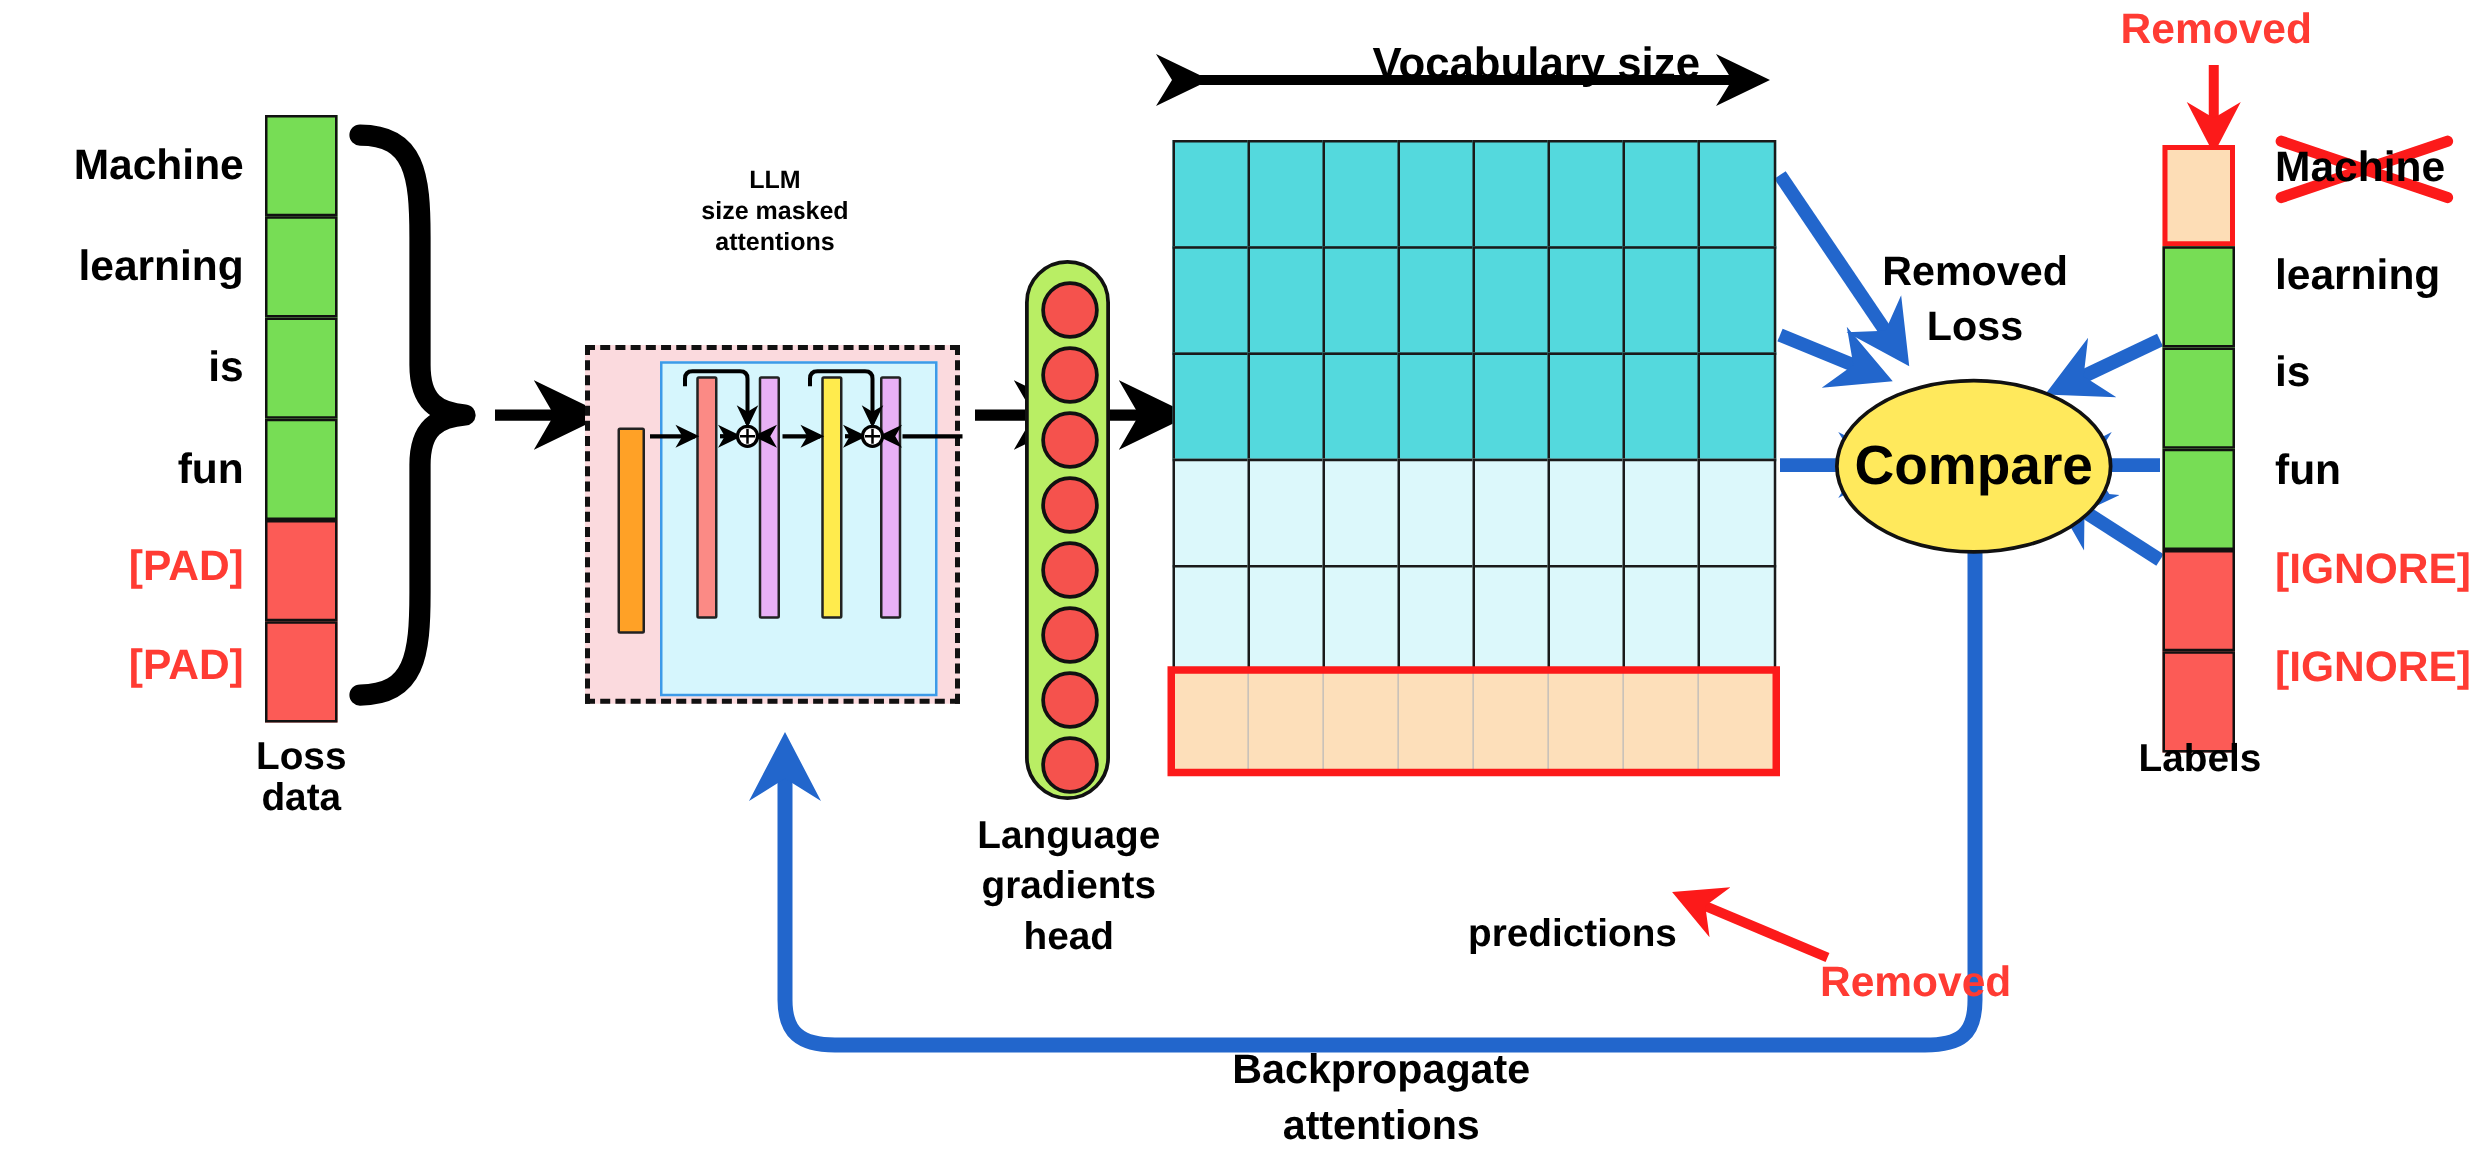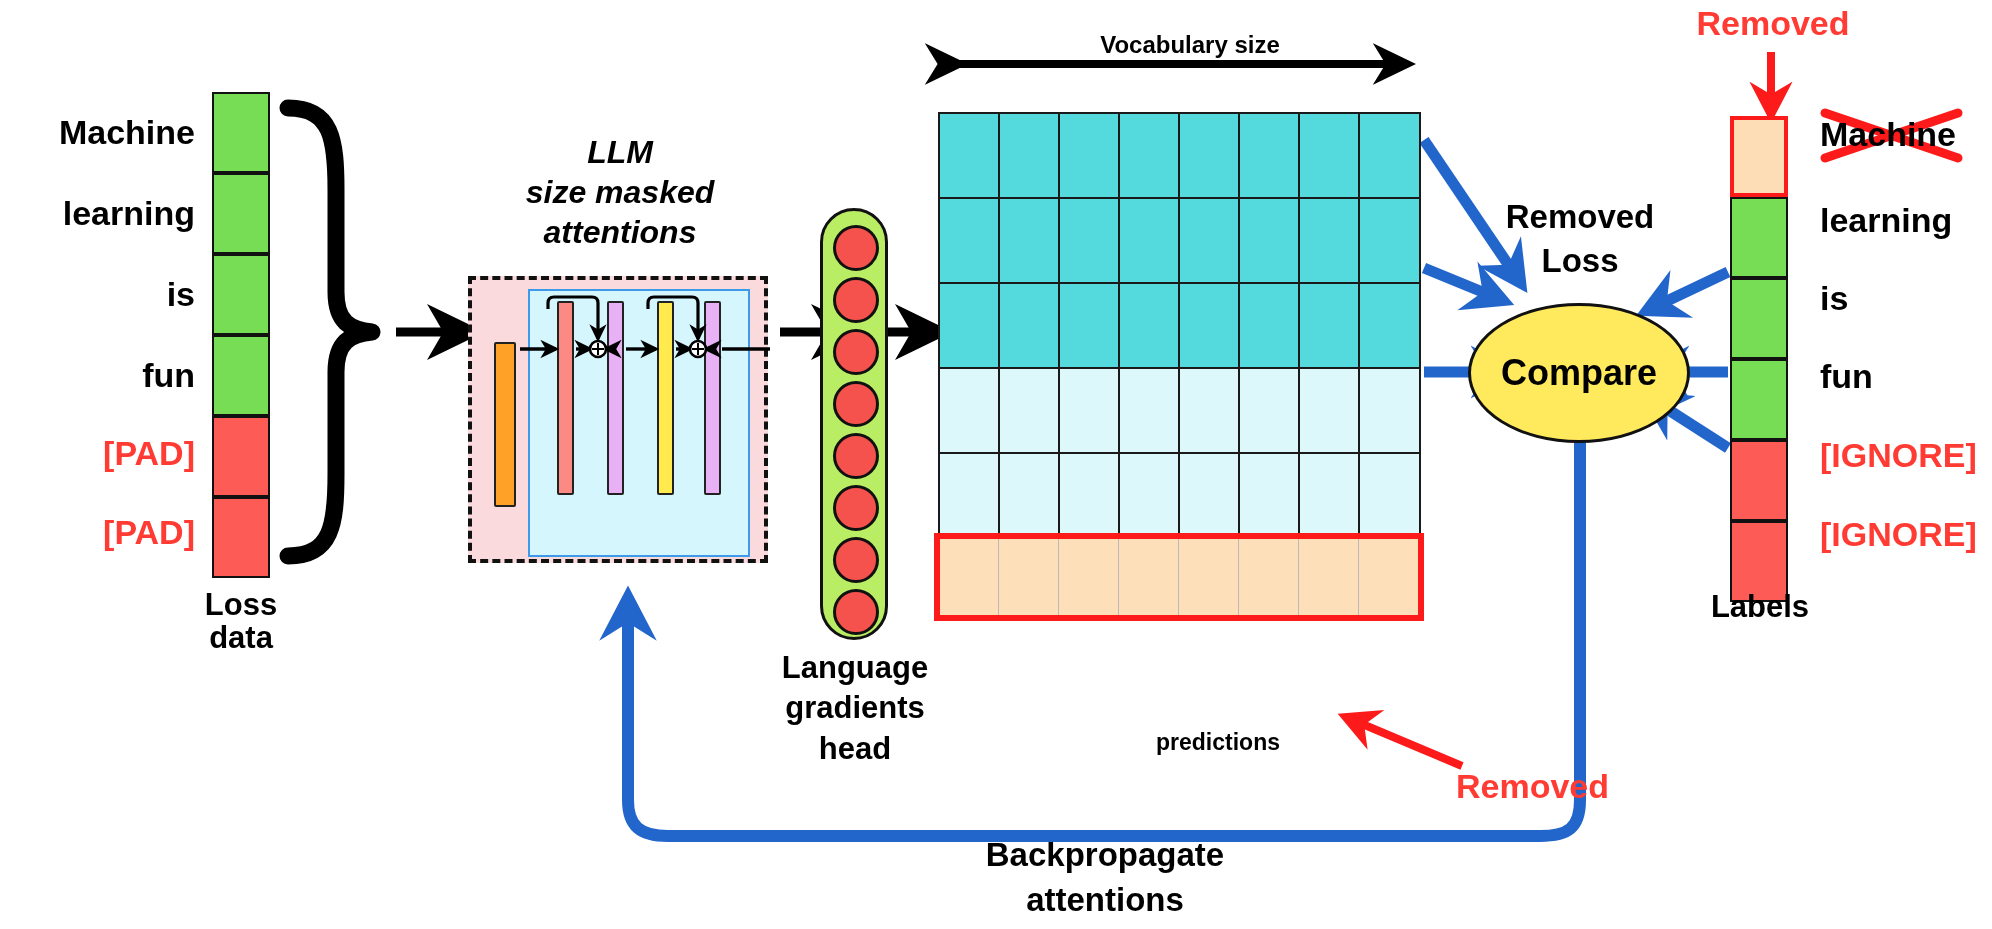--- a/index.html
+++ b/index.html
@@ -120,21 +120,21 @@
 
   <div class="txt rt" style="left:0px;top:114px;width:195px;font-size:34px;">Machine</div>
   <div class="txt rt" style="left:0px;top:195px;width:195px;font-size:34px;">learning</div>
   <div class="txt rt" style="left:0px;top:276px;width:195px;font-size:34px;">is</div>
   <div class="txt rt" style="left:0px;top:357px;width:195px;font-size:34px;">fun</div>
   <div class="txt rt red" style="left:0px;top:435px;width:195px;font-size:34px;">[PAD]</div>
   <div class="txt rt red" style="left:0px;top:514px;width:195px;font-size:34px;">[PAD]</div>
 
   <div class="txt ctr" style="left:145px;top:588px;width:192px;font-size:31px;"><span>Loss</span><br><span>data</span></div>
 
-  <div class="txt ctr" style="left:470px;top:132px;width:300px;font-size:32px;line-height:1.25;font-style:italic;"><span>LLM</span><br><span>size masked</span><br><span>attentions</span></div>
+  <div class="txt ctr" style="left:470px;top:132px;width:300px;font-size:20px;line-height:1.25;"><span>LLM</span><br><span>size masked</span><br><span>attentions</span></div>
 
   <div class="llm-dash" style="left:468px;top:276px;width:300px;height:287px;">
 
     <div class="bar" style="left:22px;top:62px;width:22px;height:165px;background:#ffa126;"></div>
 
     <div class="llm-inner" style="left:56px;top:9px;width:222px;height:268px;">
       <div class="bar" style="left:27px;top:10px;width:17px;height:194px;background:#fb8a85;"></div>
       <div class="bar" style="left:77px;top:10px;width:17px;height:194px;background:#e8b0f5;"></div>
       <div class="bar" style="left:127px;top:10px;width:17px;height:194px;background:#ffeb4d;"></div>
       <div class="bar" style="left:174px;top:10px;width:17px;height:194px;background:#e8b0f5;"></div>
@@ -169,21 +169,21 @@
     <div class="neuron" style="left:10px;top:118px;width:46px;height:46px;"></div>
     <div class="neuron" style="left:10px;top:170px;width:46px;height:46px;"></div>
     <div class="neuron" style="left:10px;top:222px;width:46px;height:46px;"></div>
     <div class="neuron" style="left:10px;top:274px;width:46px;height:46px;"></div>
     <div class="neuron" style="left:10px;top:326px;width:46px;height:46px;"></div>
     <div class="neuron" style="left:10px;top:378px;width:46px;height:46px;"></div>
   </div>
 
   <div class="txt ctr" style="left:762px;top:648px;width:186px;font-size:31px;line-height:1.3;"><span>Language</span><br><span>gradients</span><br><span>head</span></div>
 
-  <div class="txt ctr" style="left:1020px;top:32px;width:340px;font-size:24px;">Vocabulary size</div>
+  <div class="txt ctr" style="left:1020px;top:32px;width:340px;font-size:35px;text-align:right;">Vocabulary size</div>
 
   <div class="grid" style="left:938px;top:112px;width:484px;height:609px;">
 
     <div class="gcell gdark" style="left:0px;  top:0px;  width:63px;height:87px;"></div>
     <div class="gcell gdark" style="left:60px; top:0px;  width:63px;height:87px;"></div>
     <div class="gcell gdark" style="left:120px;top:0px;  width:63px;height:87px;"></div>
     <div class="gcell gdark" style="left:180px;top:0px;  width:63px;height:87px;"></div>
     <div class="gcell gdark" style="left:240px;top:0px;  width:63px;height:87px;"></div>
     <div class="gcell gdark" style="left:300px;top:0px;  width:63px;height:87px;"></div>
     <div class="gcell gdark" style="left:360px;top:0px;  width:63px;height:87px;"></div>
@@ -230,28 +230,28 @@
     <div class="gcell gpeach" style="left:120px;top:425px;width:62px;height:80px;"></div>
     <div class="gcell gpeach" style="left:180px;top:425px;width:62px;height:80px;"></div>
     <div class="gcell gpeach" style="left:240px;top:425px;width:62px;height:80px;"></div>
     <div class="gcell gpeach" style="left:300px;top:425px;width:62px;height:80px;"></div>
     <div class="gcell gpeach" style="left:360px;top:425px;width:62px;height:80px;"></div>
     <div class="gcell gpeach" style="left:420px;top:425px;width:62px;height:80px;"></div>
 
     <div class="redbox" style="left:-4px;top:421px;width:490px;height:88px;"></div>
   </div>
 
-  <div class="txt ctr" style="left:1078px;top:730px;width:280px;font-size:23px;">predictions</div>
+  <div class="txt ctr" style="left:1118px;top:730px;width:280px;font-size:31px;">predictions</div>
 
   <div class="txt" style="left:1456px;top:768px;width:240px;font-size:34px;color:#ff3b33;">Removed</div>
 
   <div class="txt ctr" style="left:1460px;top:195px;width:240px;font-size:33px;line-height:1.33;"><span>Removed</span><br><span>Loss</span></div>
 
   <div class="compare" style="left:1468px;top:303px;width:222px;height:140px;">
-    <span style="font-size:36px;font-weight:bold;color:#000;">Compare</span>
+    <span style="font-size:44px;font-weight:bold;color:#000;">Compare</span>
   </div>
 
   <div class="tokcol" style="left:1730px;top:116px;width:58px;height:486px;">
     <div class="cell peach" style="left:0;top:0px;width:58px;height:81px;border:4px solid #fc1a1a;"></div>
     <div class="cell green" style="left:0;top:81px;width:58px;height:81px;"></div>
     <div class="cell green" style="left:0;top:162px;width:58px;height:81px;"></div>
     <div class="cell green" style="left:0;top:243px;width:58px;height:81px;"></div>
     <div class="cell redc" style="left:0;top:324px;width:58px;height:81px;"></div>
     <div class="cell redc" style="left:0;top:405px;width:58px;height:81px;"></div>
   </div>

